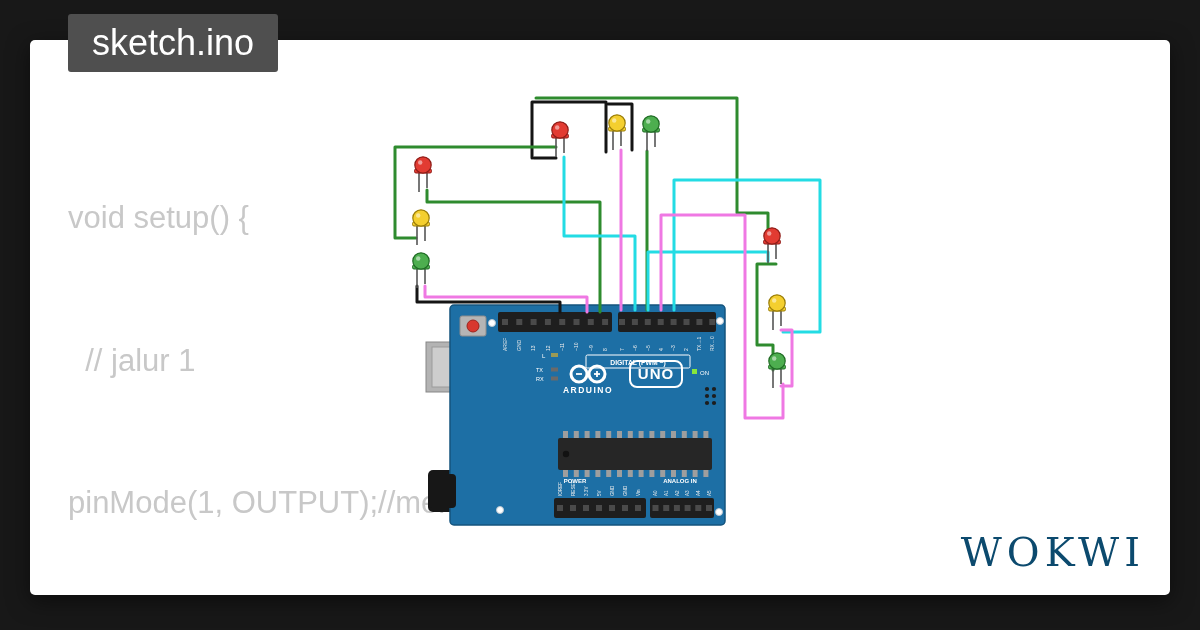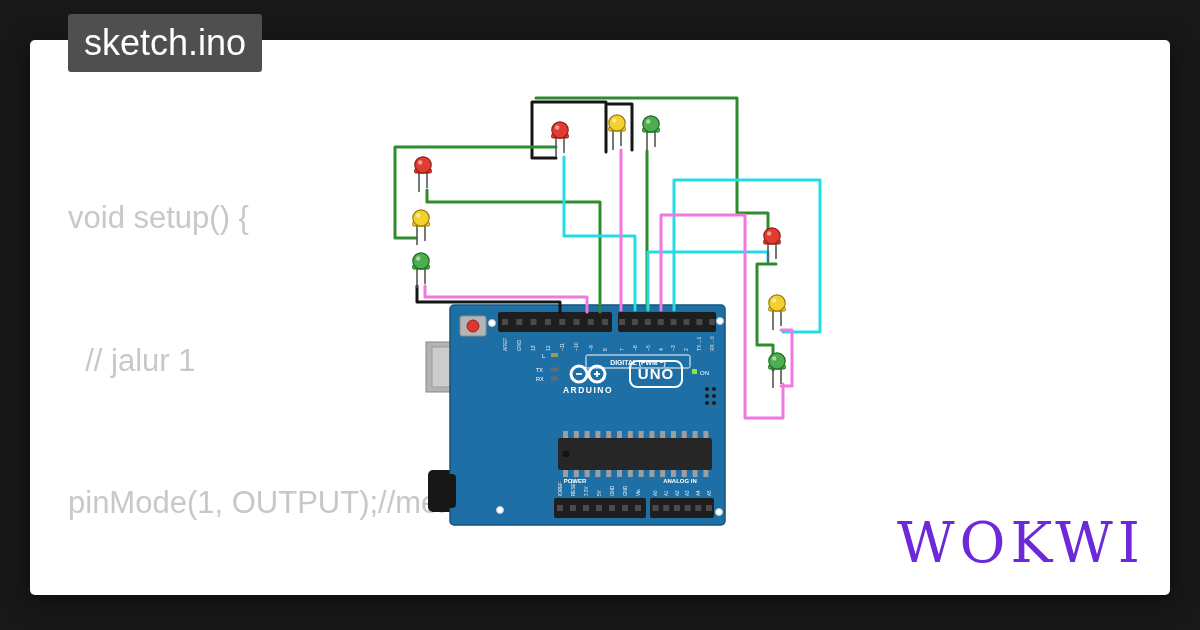--- a/index.html
+++ b/index.html
@@ -4,26 +4,26 @@
 <style>
   html,body{margin:0;padding:0;width:1200px;height:630px;overflow:hidden;
     background:#181818;font-family:"Liberation Sans",sans-serif;}
   .stage{position:relative;width:1200px;height:630px;}
   .card{position:absolute;left:30px;top:40px;width:1140px;height:555px;
     background:#ffffff;border-radius:5px;box-shadow:0 6px 22px rgba(0,0,0,.5);}
   .code-clip{position:absolute;left:0;top:0;width:1055px;height:555px;
     overflow:hidden;border-radius:5px;}
   .code{position:absolute;left:38px;top:59px;color:#c8c8c8;font-size:31px;
     line-height:47.5px;white-space:pre;z-index:1;}
-  .tab{position:absolute;left:38px;top:-26px;height:58px;padding:0 16px;
+  .tab{position:absolute;left:38px;top:-26px;height:58px;padding:0 24px;
     background:#4f4f4f;color:#ffffff;font-size:36px;line-height:58px;
     border-radius:3px;z-index:5;}
   .circuit{position:absolute;left:0;top:0;width:1140px;height:555px;z-index:2;}
-  .logo{position:absolute;right:25px;bottom:20px;z-index:3;color:#6d28d9;
-    font-family:"DejaVu Serif",serif;font-size:56px;font-weight:500;letter-spacing:5px;}
+  .logo{position:absolute;right:25px;bottom:20px;z-index:3;color:#0c4a6e;
+    font-family:"DejaVu Serif",serif;font-size:40px;font-weight:500;letter-spacing:5px;}
   .silk{fill:#ffffff;font-family:"Liberation Sans",sans-serif;}
   .bold{font-weight:bold;}
   .pinlbl{fill:#ececec;font-family:"Liberation Sans",sans-serif;}
 </style>
 </head>
 <body>
 
 <div class="stage">
   <div class="card">
 

